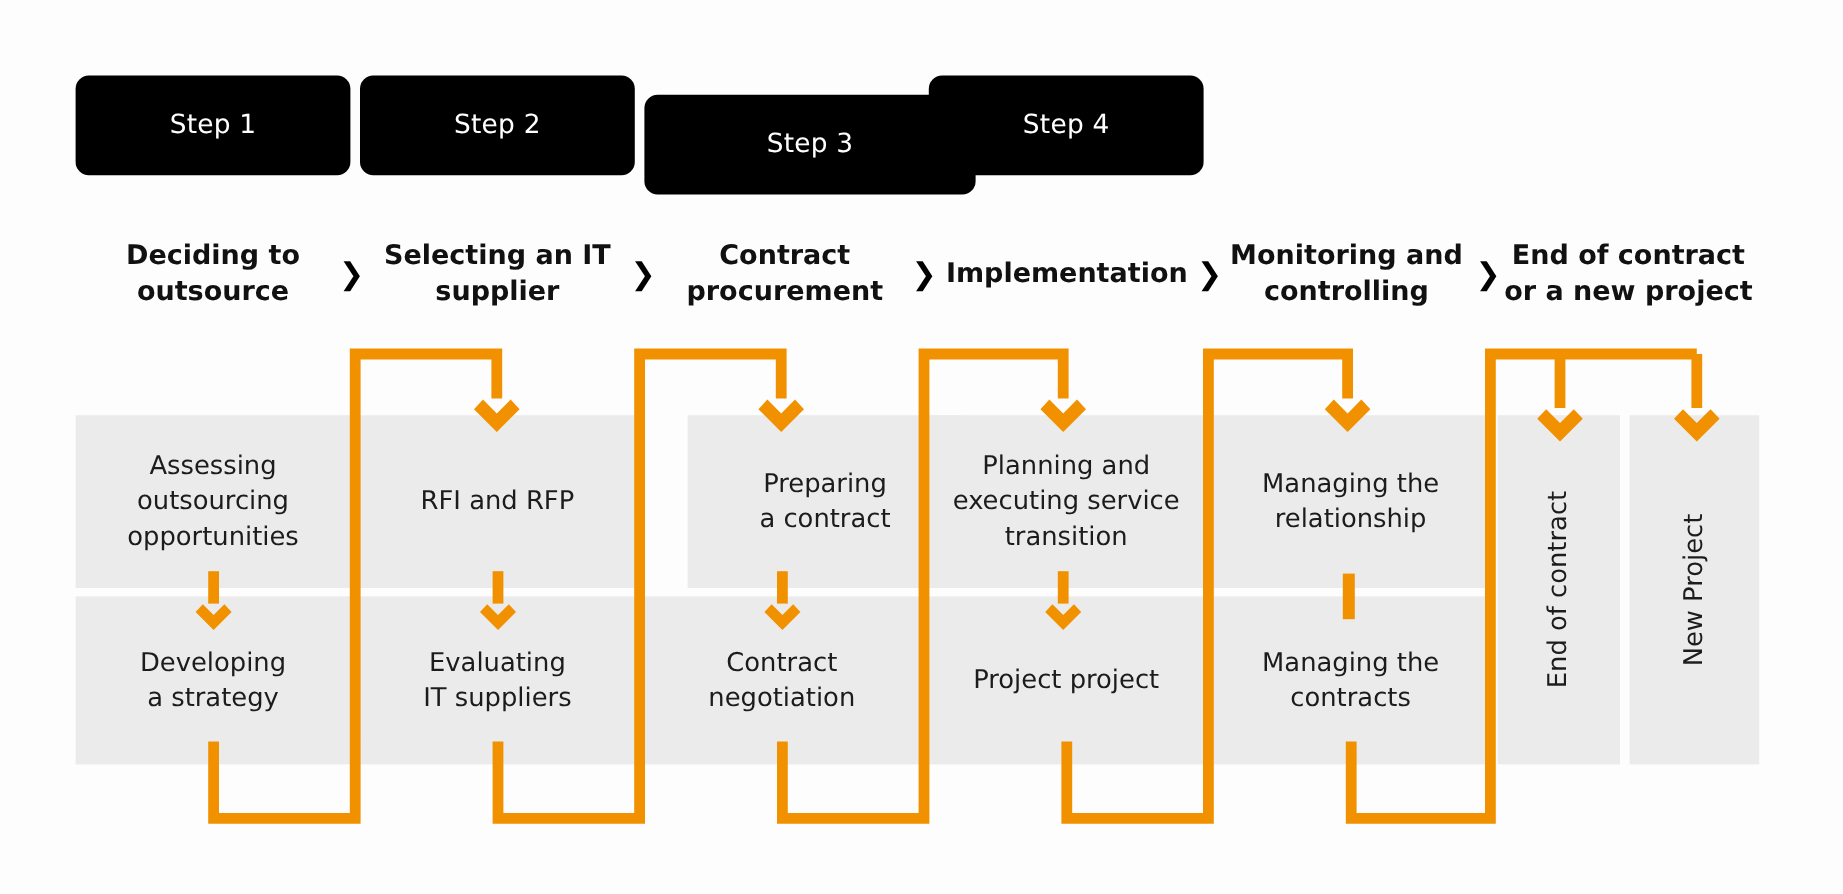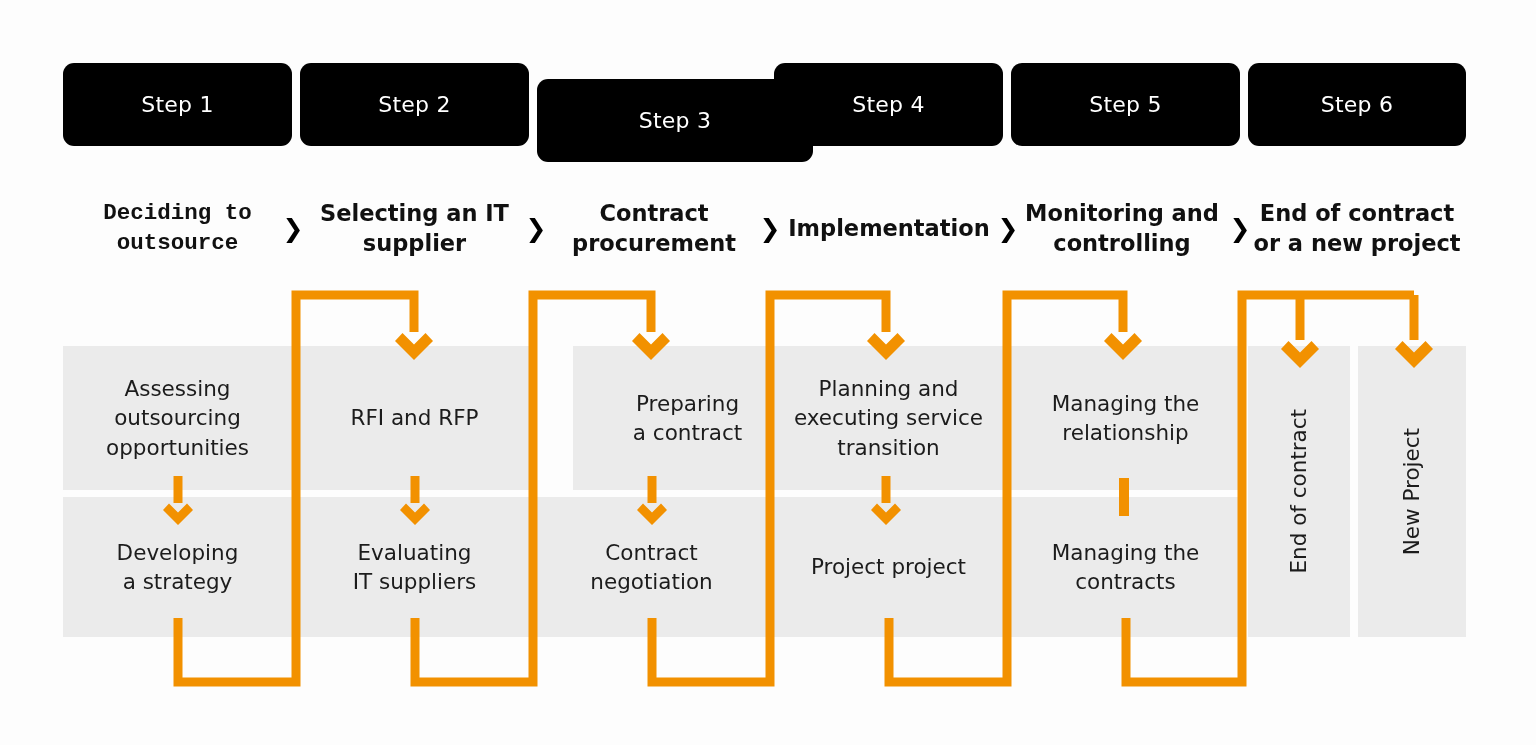--- a/index.html
+++ b/index.html
@@ -81,28 +81,22 @@
   </div>
   <div class="hdr" style="left:300px;top:63px;width:229px;text-align:right;">
     <span>Step 2</span>
   </div>
   <div class="hdr" style="left:537px;top:63px;width:276px;margin-top:16px;">
     <span>Step 3</span>
   </div>
   <div class="hdr" style="left:774px;top:63px;width:229px;">
     <span>Step 4</span>
   </div>
-  <div class="hdr" style="left:1011px;top:63px;width:229px;">
-    <span>Step 5</span>
-  </div>
-  <div class="hdr" style="left:1248px;top:63px;width:218px;">
-    <span>Step 6</span>
-  </div>
-
-  <div class="title" style="left:63px;top:190px;width:229px;font-family:Liberation Mono, monospace;">
+
+  <div class="title" style="left:63px;top:190px;width:229px;">
     <span>
       <span>Deciding to</span><br>
       <span>outsource</span>
     </span>
   </div>
   <div class="chev" style="left:281px;top:190px;">
     <span>❯</span>
   </div>
 
   <div class="title" style="left:300px;top:190px;width:229px;justify-content:center;">

